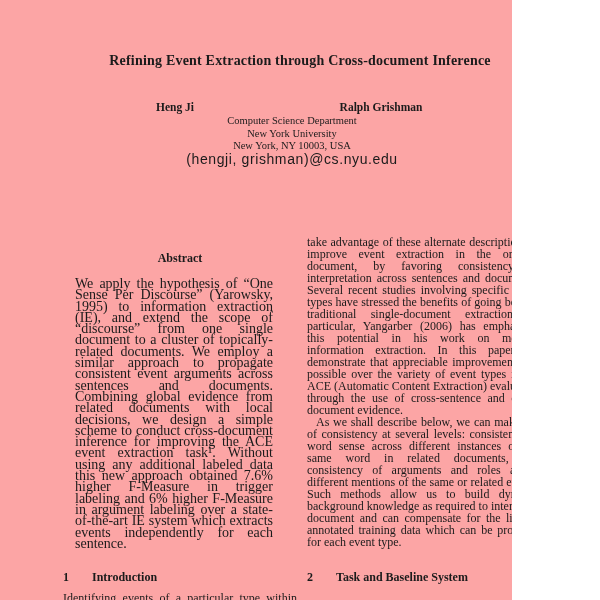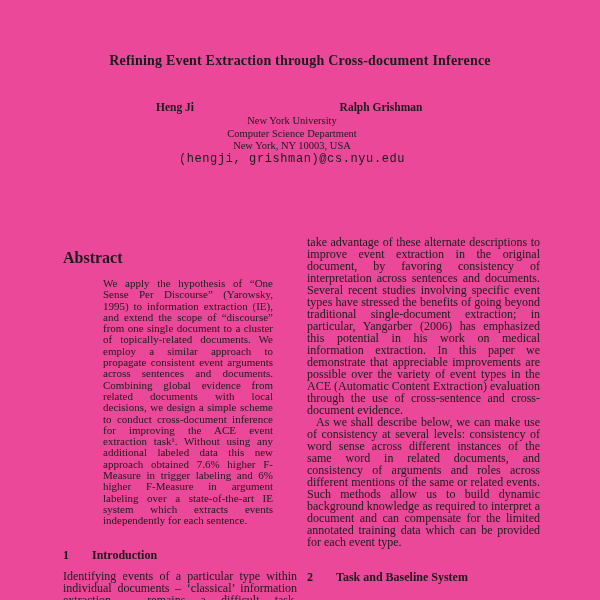--- a/index.html
+++ b/index.html
@@ -1,22 +1,22 @@
 <!DOCTYPE html>
 <html><head>
 <meta charset="utf-8">
 <style>
   * { margin: 0; padding: 0; box-sizing: border-box; }
   html, body { width: 600px; height: 600px; }
   body { background: #ffffff; }
   .page {
     position: relative;
-    width: 600px;
+    width: 512px;
     height: 600px;
-    background: #ec4899;
+    background: #fca5a5;
     color: #1b1b1b;
     font-family: "Liberation Serif", serif;
     overflow: hidden;
   }
   .paper-title {
     position: absolute;
     top: 53px;
     left: 50px;
     width: 500px;
     text-align: center;
@@ -37,46 +37,46 @@
   .affiliation {
     position: absolute;
     top: 115px;
     left: 142px;
     width: 300px;
     text-align: center;
     font-size: 10.5px;
     line-height: 12.5px;
   }
   .affiliation .email-line {
-    font-family: Liberation Mono, monospace;
-    font-size: 12px;
+    font-family: Liberation Sans, sans-serif;
+    font-size: 14px;
     letter-spacing: 0.6px;
     white-space: nowrap;
   }
   .col-left {
     position: absolute;
     left: 63px;
     top: 251px;
     width: 234px;
   }
   .col-right {
     position: absolute;
     left: 307px;
     top: 236px;
     width: 233px;
   }
   .abstract-heading {
-    text-align: left;
+    text-align: center;
     font-weight: 700;
-    font-size: 16px;
+    font-size: 12px;
     line-height: 14px;
   }
   .abstract-body {
-    margin: 13px 24px 0 40px;
-    font-size: 11px;
+    margin: 13px 24px 0 12px;
+    font-size: 14px;
     line-height: 11.3px;
     text-align: justify;
   }
   .body-para {
     font-size: 12px;
     line-height: 12px;
     text-align: justify;
   }
   .col-left .body-para { margin-top: 8px; }
   .sec-head {
@@ -100,22 +100,22 @@
 
 <div class="page">
 
   <div class="paper-title">Refining Event Extraction through Cross-document Inference</div>
 
   <div class="author a1">Heng Ji</div>
 
   <div class="author a2">Ralph Grishman</div>
 
   <div class="affiliation">
+    <div>Computer Science Department</div>
     <div>New York University</div>
-    <div>Computer Science Department</div>
     <div>New York, NY 10003, USA</div>
     <div class="email-line">(hengji, grishman)@cs.nyu.edu</div>
   </div>
 
   <div class="col-left">
     <div class="abstract-heading">Abstract</div>
     <div class="abstract-body">We apply the hypothesis of “One Sense Per Discourse” (Yarowsky, 1995) to information extraction (IE), and extend the scope of “discourse” from one single document to a cluster of topically-related documents. We employ a similar approach to propagate consistent event arguments across sentences and documents. Combining global evidence from related documents with local decisions, we design a simple scheme to conduct cross-document inference for improving the ACE event extraction task¹. Without using any additional labeled data this new approach obtained 7.6% higher F-Measure in trigger labeling and 6% higher F-Measure in argument labeling over a state-of-the-art IE system which extracts events independently for each sentence.</div>
     <div class="sec-head">
       <span class="sec-num">1</span>
       <span>Introduction</span>

